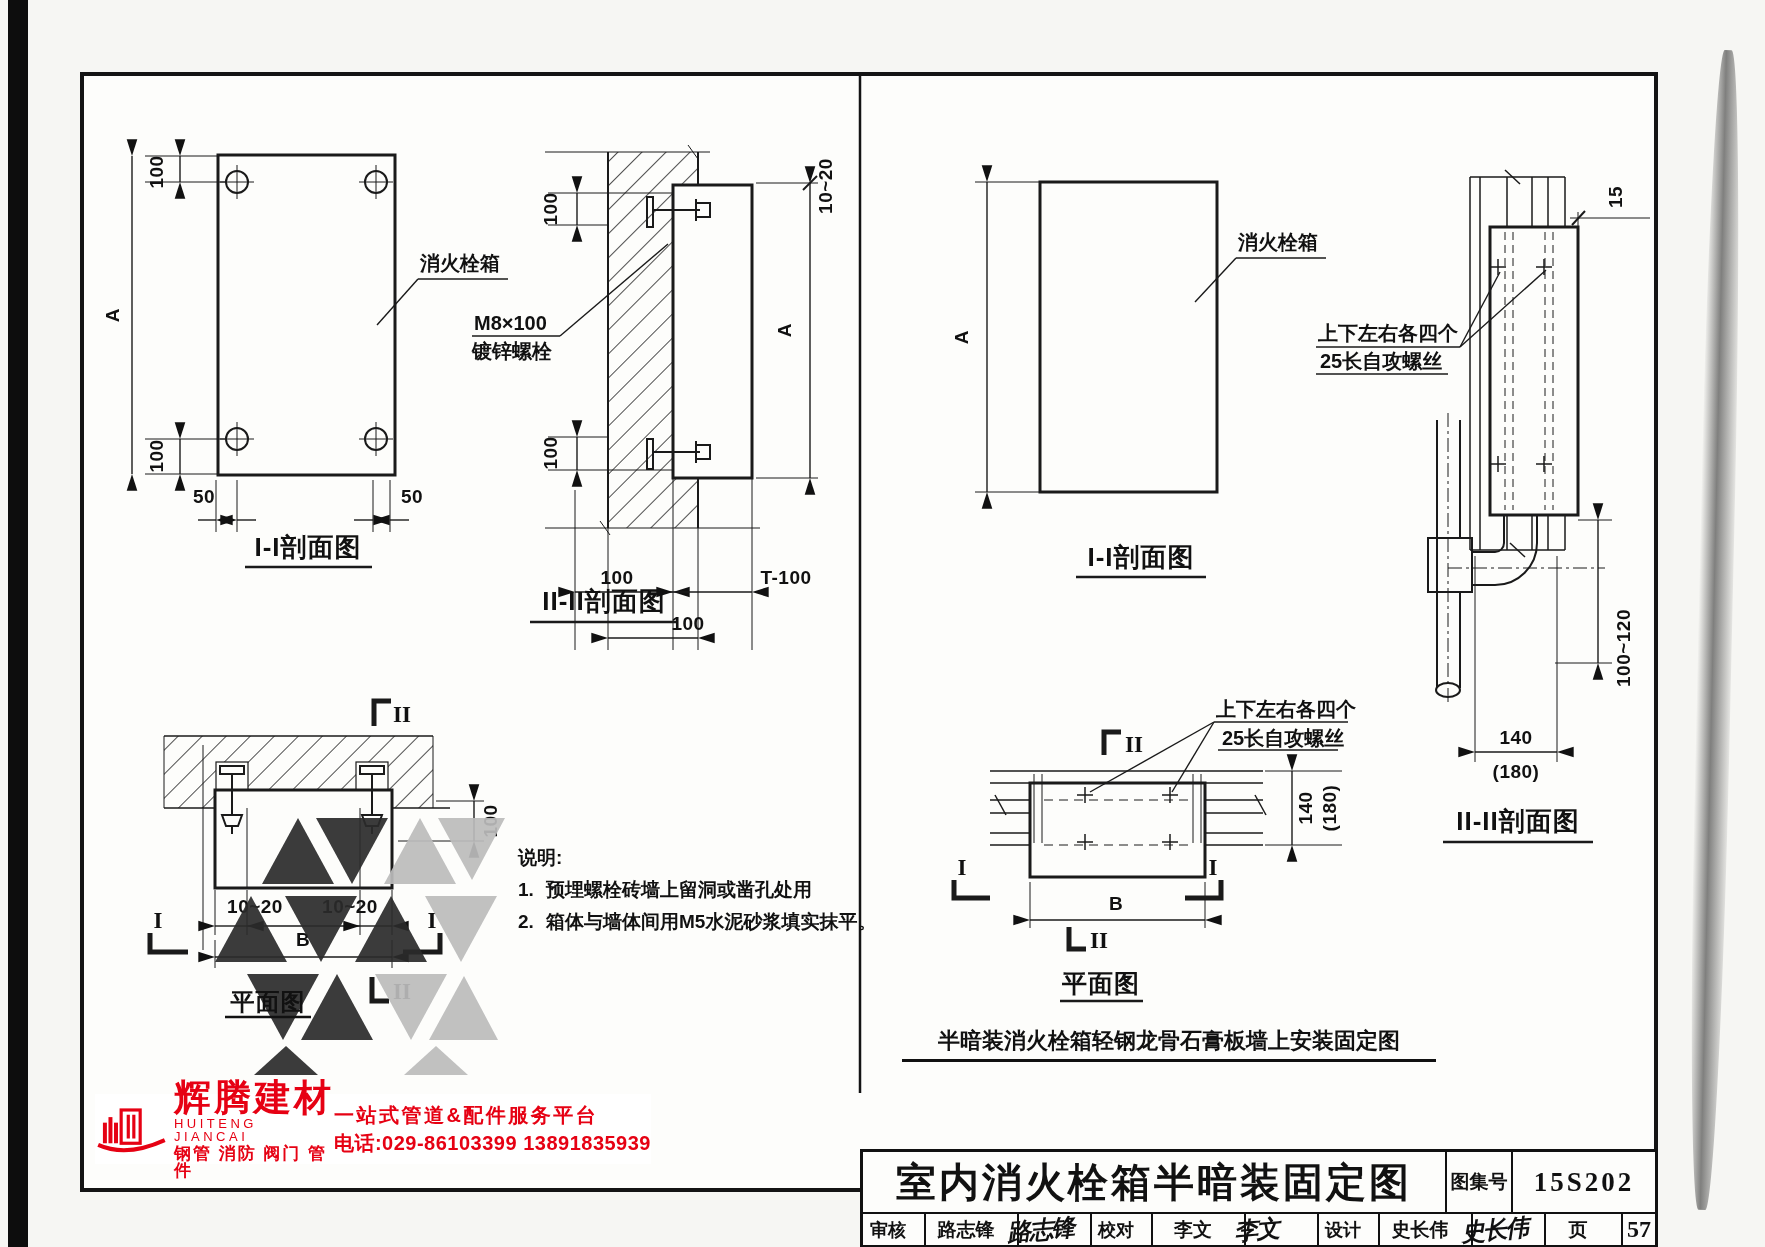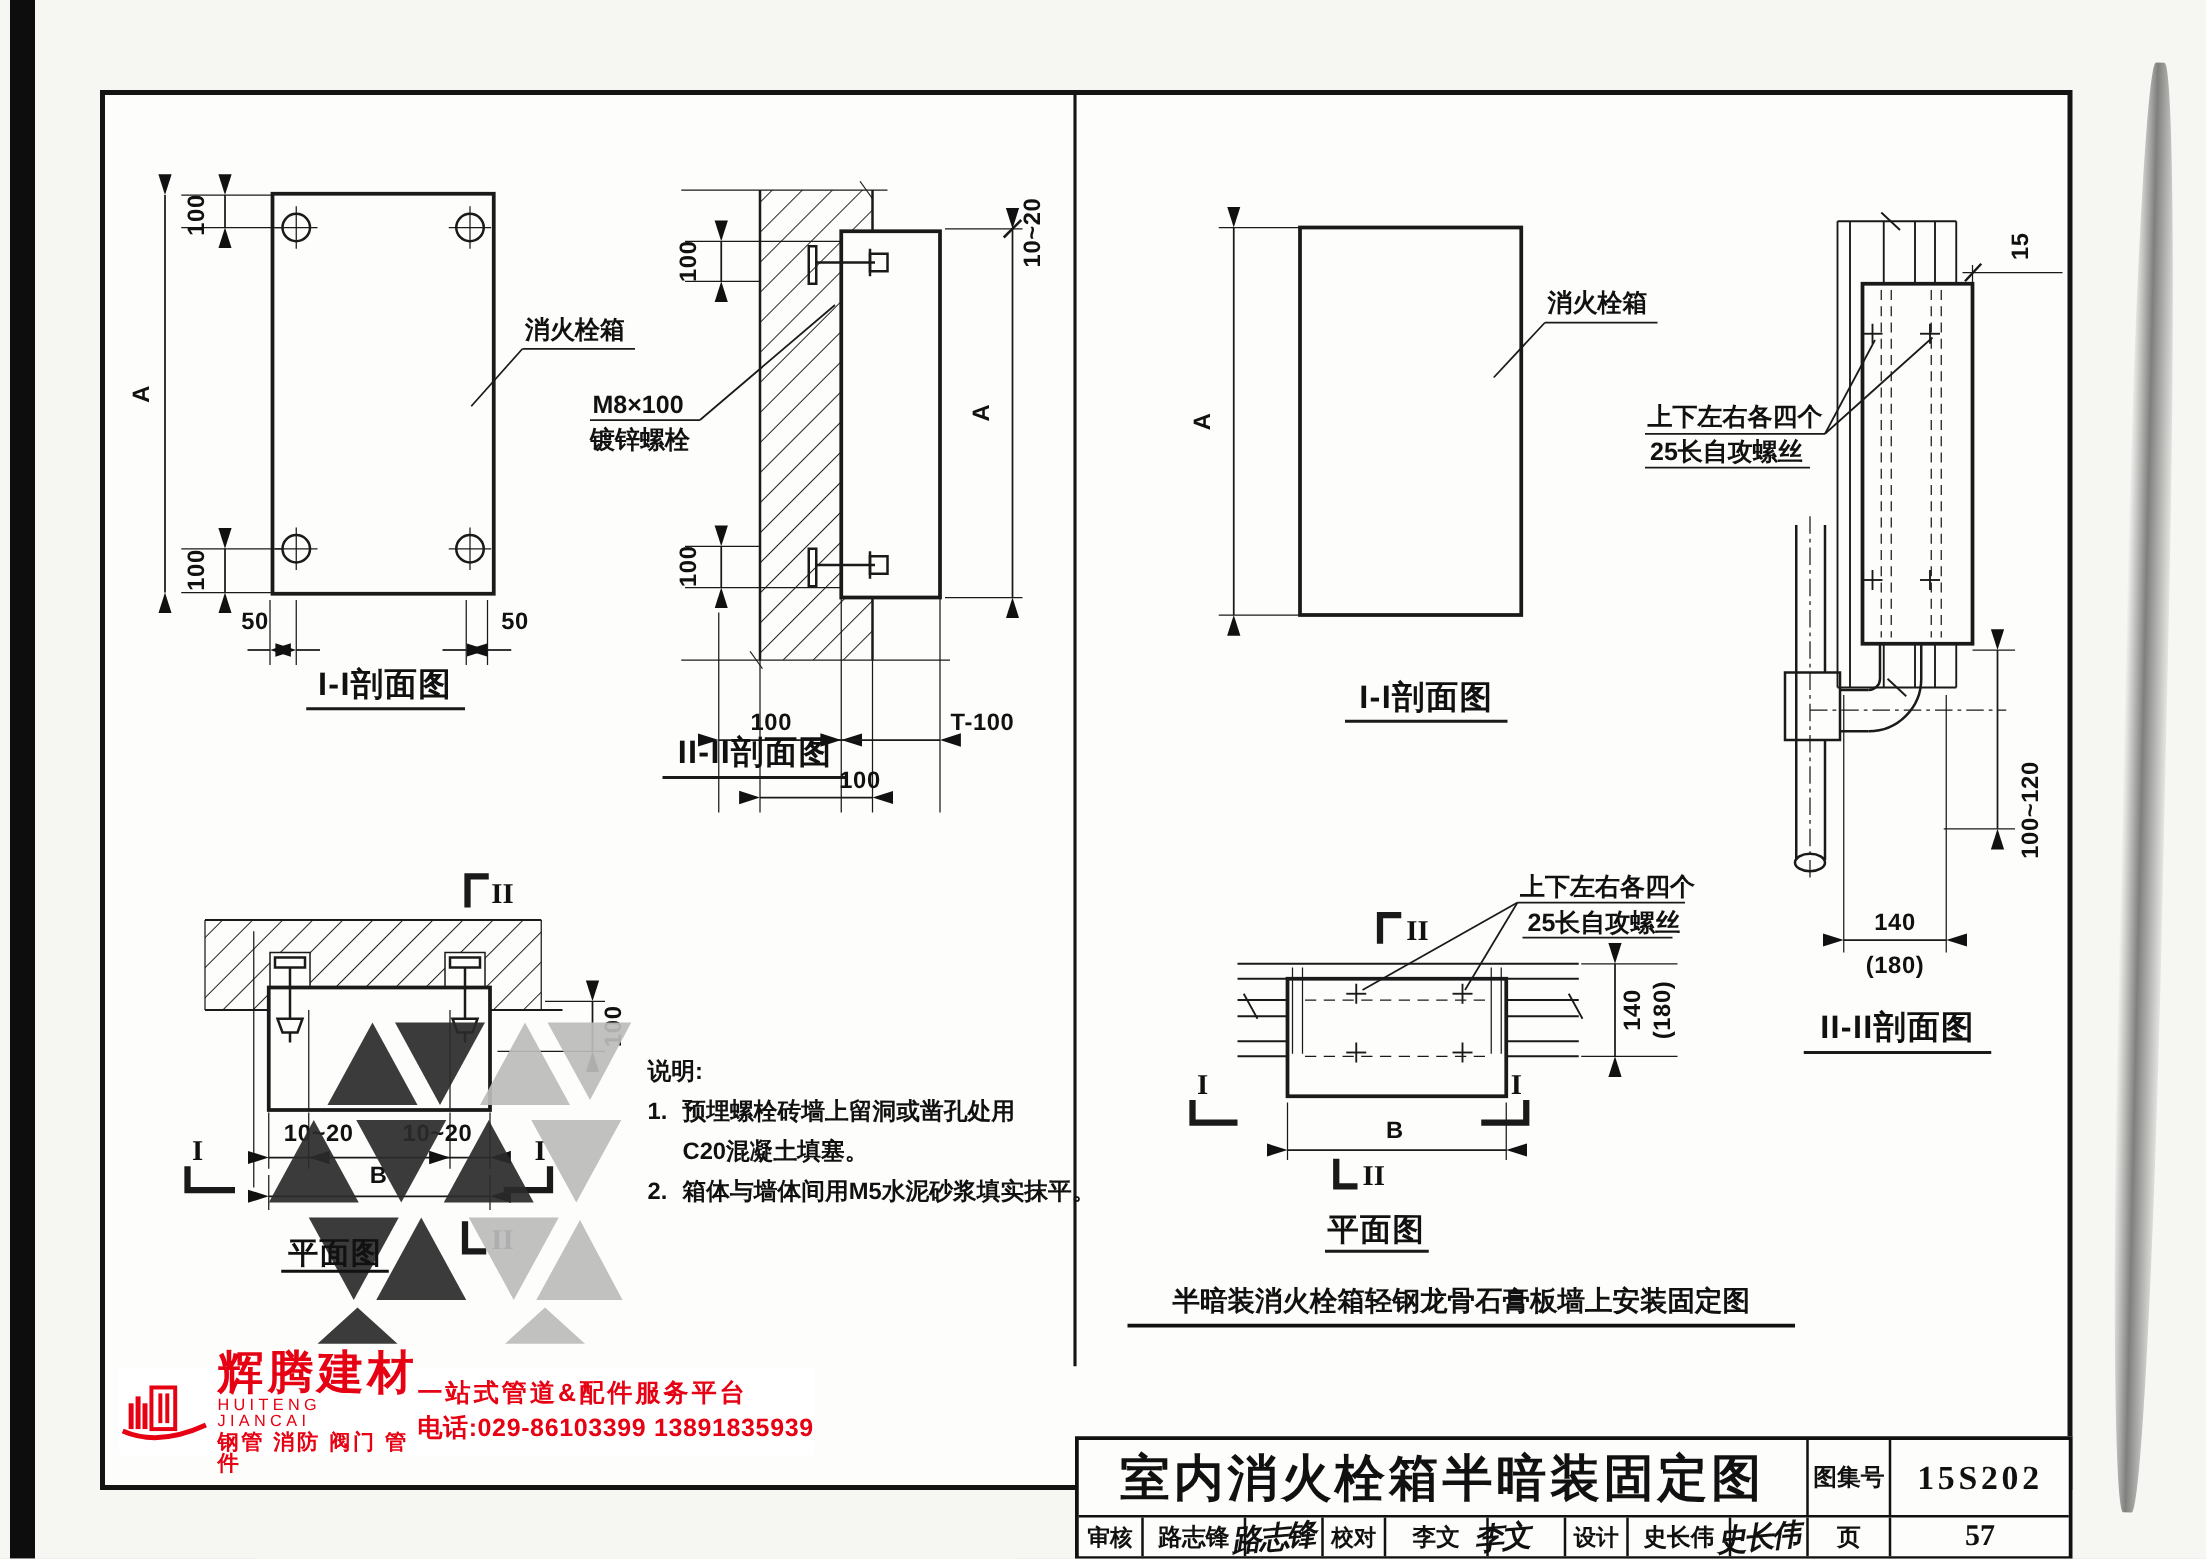--- a/index.html
+++ b/index.html
@@ -24,21 +24,21 @@
   .notes .ind{padding-left:28px;}
   
   .cap{position:absolute;text-align:center;font-weight:800;border-bottom:3px solid #111;
        padding-bottom:3px;white-space:nowrap;}
   .cap-left{left:222px;top:1070px;width:432px;font-size:27px;letter-spacing:1px;}
   .cap-right{left:902px;top:1026px;width:534px;font-size:22px;}
   
   .tb{position:absolute;left:860px;top:1149px;width:798px;height:99px;border:3px solid #111;
       box-sizing:border-box;background:#fdfdfb;display:flex;flex-direction:column;}
   .tb .r1{display:flex;height:60px;border-bottom:2px solid #111;}
-  .tb .r2{display:flex;flex:1;}
+  .tb .r2{display:flex;flex:1;gap:11px;}
   .tb .cell{display:flex;align-items:center;justify-content:center;box-sizing:border-box;overflow:visible;}
   .tb .bl{border-left:2px solid #111;}
   .tb-main{flex:0 0 582px;font-size:40px;font-weight:800;letter-spacing:3px;white-space:nowrap;}
   .tb-atlab{flex:0 0 66px;font-size:19px;font-weight:700;}
   .tb-atval{flex:1;font:700 27px "Liberation Serif","DejaVu Serif",serif;letter-spacing:3px;}
   .lab{flex:0 0 50px;font-size:18px;font-weight:700;}
   .nm{flex:0 0 82px;font-size:19px;font-weight:700;}
   .sg{flex:0 0 62px;position:relative;}
   .sg span{position:absolute;left:-12px;top:0px;font:700 italic 24px "DejaVu Serif",serif;
            letter-spacing:-2px;transform:rotate(-5deg);white-space:nowrap;}
@@ -438,21 +438,20 @@
         <text class="cjk" x="1216" y="716">上下左右各四个</text>
         <text class="cjk" x="1222" y="745">25长自攻螺丝</text>
         <text class="ttl" x="1101" y="992" text-anchor="middle" style="font-size:25px">平面图</text>
       </g>
     </g>
   </svg>
 
   <div class="notes">
     <div>说明:</div>
     <div><span class="num">1.</span><span>预埋螺栓砖墙上留洞或凿孔处用</span></div>
-    <div class="ind"><span>C20混凝土填塞。</span></div>
     <div><span class="num">2.</span><span>箱体与墙体间用M5水泥砂浆填实抹平。</span></div>
   </div>
 
   <div class="cap cap-right">半暗装消火栓箱轻钢龙骨石膏板墙上安装固定图</div>
 
   <div class="tb">
     <div class="r1">
       <div class="cell tb-main">室内消火栓箱半暗装固定图</div>
       <div class="cell tb-atlab bl">图集号</div>
       <div class="cell tb-atval bl">15S202</div>

